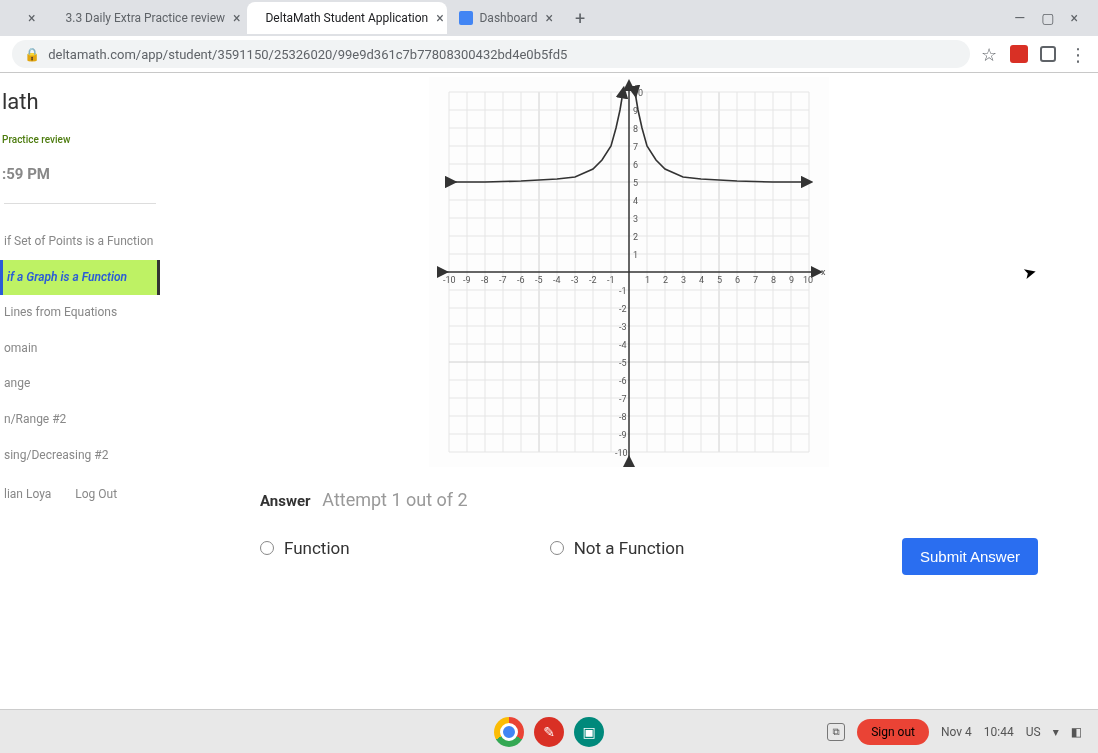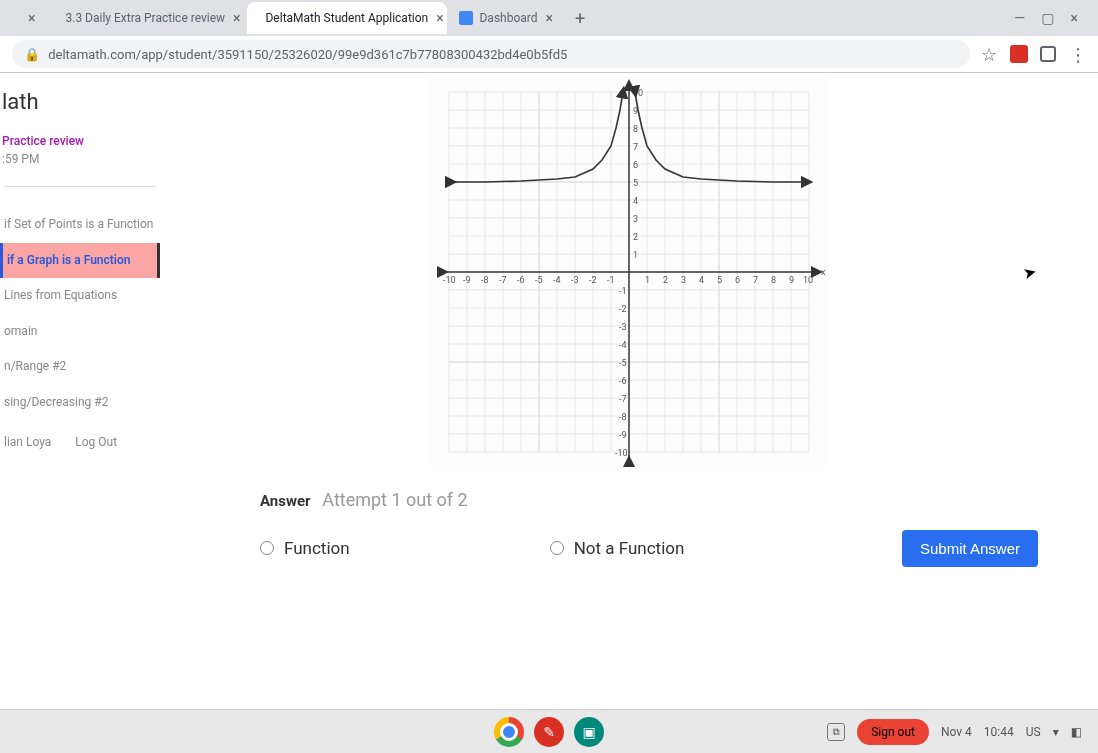--- a/index.html
+++ b/index.html
@@ -79,31 +79,32 @@
 .sidebar {
   width: 160px;
   background: #fff;
   padding: 16px 0;
   font-size: 13px;
   color: #666;
   overflow: hidden;
 }
 .brand { font-size: 22px; color: #333; padding: 0 0 20px 2px; }
 .assignment { padding: 0 2px; }
-.assignment .title { color: #a21caf; font-size: 12px; font-weight: 500; }
-.assignment .due { color: #888; font-size: 12px; margin-top: 4px; }
+.assignment .title { color: #4d7c0f; font-size: 10px; font-weight: 500; }
+.assignment .due { color: #888; font-size: 15px; margin-top: 20px; font-weight: bold; }
 .divider { border: none; border-top: 1px solid #ddd; margin: 20px 4px; }
 .topic-list { list-style: none; }
 .topic-list li { padding: 10px 4px; font-size: 12px; color: #888; line-height: 1.3; }
 .topic-list li.active {
-  background: #fca5a5;
+  background: #bef264;
   color: #2a5bd7;
   font-weight: 600;
   border-left: 3px solid #2a5bd7;
   border-right: 3px solid #333;
+  font-style: italic;
 }
 .sidebar-bottom {
   display: flex;
   gap: 24px;
   padding: 14px 4px;
   font-size: 12px;
   color: #888;
 }
 
 .main {
@@ -122,21 +123,20 @@
 .axis { stroke: #333; stroke-width: 1.5; }
 .tick-label { font-size: 9px; fill: #555; }
 .curve { stroke: #333; stroke-width: 1.6; fill: none; }
 .arrowhead { fill: #333; }
 
 .answer-section { margin-top: 22px; margin-left: 60px; }
 .answer-header { font-size: 15px; color: #333; }
 .answer-header .attempt { color: #999; font-size: 18px; margin-left: 8px; }
 .options-row {
   display: flex;
-  align-items: center;
   margin-top: 28px;
   gap: 200px;
 }
 .option { display: flex; align-items: center; gap: 10px; font-size: 17px; color: #333; }
 .radio { width: 14px; height: 14px; border: 1.5px solid #888; border-radius: 50%; }
 .submit-btn {
   position: absolute;
   right: 60px;
   background: #2a6ef0;
   color: #fff;
@@ -223,20 +223,21 @@
     <div class="assignment">
       <div class="title">Practice review</div>
       <div class="due">:59 PM</div>
     </div>
     <hr class="divider">
     <ul class="topic-list">
       <li>if Set of Points is a Function</li>
       <li class="active">if a Graph is a Function</li>
       <li>Lines from Equations</li>
       <li>omain</li>
+      <li>ange</li>
       <li>n/Range #2</li>
       <li>sing/Decreasing #2</li>
     </ul>
     <div class="sidebar-bottom">
       <span>lian Loya</span>
       <span>Log Out</span>
     </div>
   </aside>
 
   <main class="main">

